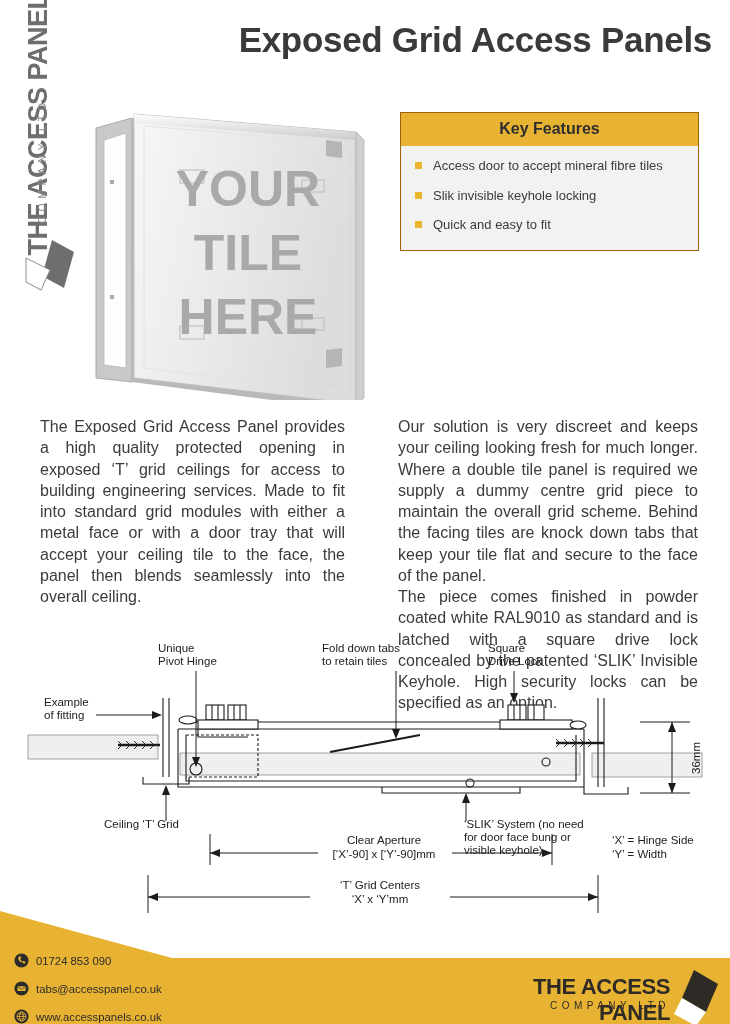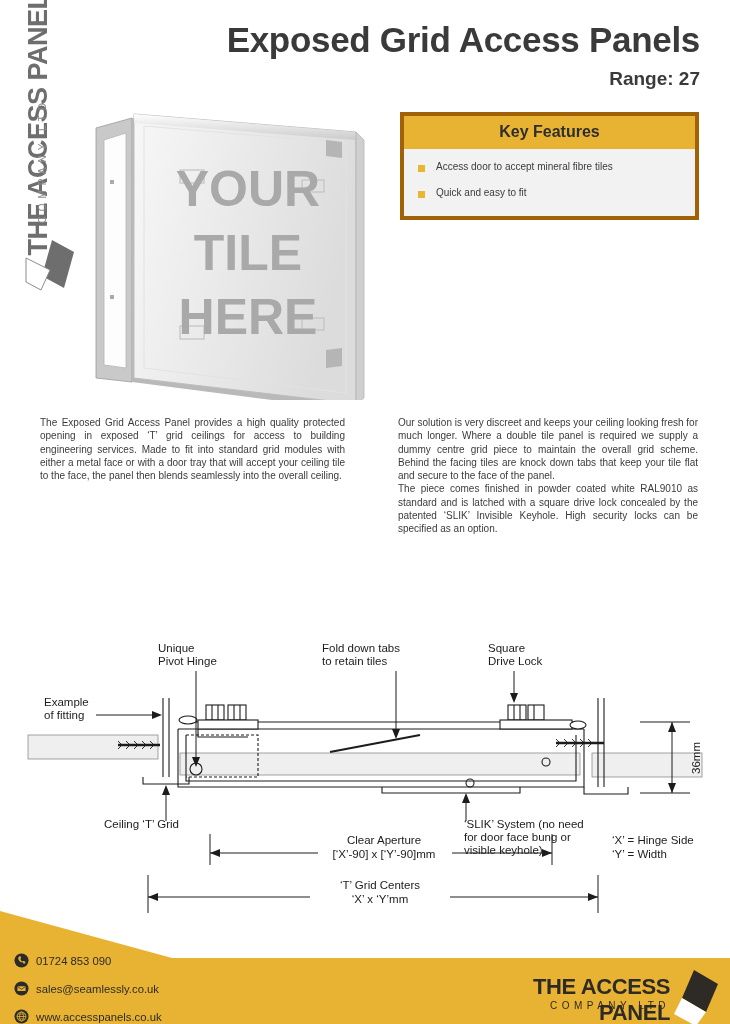--- a/index.html
+++ b/index.html
@@ -27,58 +27,58 @@
     position: absolute; left: -62px; top: 110px;
     width: 200px; text-align: left;
     transform: rotate(-90deg);
     font-size: 10px; letter-spacing: 5px;
     color: #8c8c8c; white-space: nowrap;
   }
   .vlogo-mark { position: absolute; left: 20px; top: 228px; width: 52px; height: 56px; }
 
   
   .title {
-    position: absolute; left: 90px; top: 20px; width: 610px;
+    position: absolute; left: 102px; top: 20px; width: 610px;
     text-align: right;
     font-size: 35px; font-weight: bold; color: #3a3a3a;
     letter-spacing: -0.3px;
   }
   .range {
     position: absolute; left: 90px; top: 68px; width: 610px;
     text-align: right;
     font-size: 19px; font-weight: bold; color: #3a3a3a;
   }
 
   
   .photo { position: absolute; left: 88px; top: 110px; width: 300px; height: 290px; }
 
   
   .kf {
     position: absolute; left: 400px; top: 112px; width: 299px;
-    border: 4px solid #a16207; background: #f2f2f2;
+    border: 1px solid #a16207; background: #f2f2f2;
   }
   .kf-head {
     background: #e8b333; color: #2e2e2e;
     font-size: 16px; font-weight: bold; text-align: center;
     padding: 7px 0 8px 0;
   }
   .kf-body { padding: 12px 12px 14px 12px; }
   .kf-item {
     position: relative; padding-left: 20px;
-    font-size: 10px; color: #3b3b3b; line-height: 1.28;
+    font-size: 13px; color: #3b3b3b; line-height: 1.28;
     text-align: justify; margin-bottom: 13px;
   }
   .kf-item:last-child { margin-bottom: 2px; }
   .kf-item::before {
     content: ""; position: absolute; left: 2px; top: 4px;
     width: 7px; height: 7px; background: #eab52f;
   }
 
   
-  .col { position: absolute; top: 416px; font-size: 10px; color: #3b3b3b; line-height: 1.33; text-align: justify; }
+  .col { position: absolute; top: 416px; font-size: 16px; color: #3b3b3b; line-height: 1.33; text-align: justify; }
   .col-l { left: 40px; width: 305px; }
   .col-r { left: 398px; width: 300px; }
   .col p { margin: 0; }
 
   
   .tech { position: absolute; left: 0; top: 625px; width: 730px; height: 300px; }
   .tech text { font-family: "Liberation Sans", sans-serif; fill: #1c1c1c; }
 
   
   .footer { position: absolute; left: 0; top: 904px; width: 676px; height: 126px; }
@@ -105,21 +105,20 @@
   <div class="vlogo">
     <div class="vlogo-main">THE ACCESS PANEL</div>
     <div class="vlogo-sub">COMPANY LTD</div>
     <svg class="vlogo-mark" viewBox="0 0 52 56">
       <polygon points="28,4 50,16 40,52 18,40" fill="#6e6e6e"></polygon>
       <polygon points="2,22 26,34 17,54 2,46" fill="#ffffff" stroke="#8c8c8c" stroke-width="1"></polygon>
     </svg>
   </div>
 
   <div class="title">Exposed Grid Access Panels</div>
-  <div class="range">Range: 27</div>
 
   <svg class="photo" viewBox="0 0 300 290">
     <defs>
       <linearGradient id="doorGrad" x1="0" y1="0" x2="1" y2="0.3">
         <stop offset="0%" stop-color="#f7f7f7"></stop>
         <stop offset="45%" stop-color="#ebebeb"></stop>
         <stop offset="100%" stop-color="#dcdcdc"></stop>
       </linearGradient>
       <linearGradient id="frameGrad" x1="0" y1="0" x2="1" y2="0">
         <stop offset="0%" stop-color="#d4d4d4"></stop>
@@ -163,20 +162,21 @@
         <text x="160" y="160" font-size="50">TILE</text>
         <text x="160" y="224" font-size="50">HERE</text>
       </g>
     </g>
   </svg>
 
   <div class="kf">
     <div class="kf-head">Key Features</div>
     <div class="kf-body">
       <div class="kf-item">Access door to accept mineral fibre tiles</div>
+      <div class="kf-item">Slik invisible keyhole locking</div>
       <div class="kf-item">Quick and easy to fit</div>
     </div>
   </div>
 
   <div class="col col-l">
     <p>The Exposed Grid Access Panel provides a high quality protected opening in exposed ‘T’ grid ceilings for access to building engineering services. Made to fit into standard grid modules with either a metal face or with a door tray that will accept your ceiling tile to the face, the panel then blends seamlessly into the overall ceiling.</p>
   </div>
   <div class="col col-r">
     <p>Our solution is very discreet and keeps your ceiling looking fresh for much longer. Where a double tile panel is required we supply a dummy centre grid piece to maintain the overall grid scheme. Behind the facing tiles are knock down tabs that keep your tile flat and secure to the face of the panel.</p>
     <p>The piece comes finished in powder coated white RAL9010 as standard and is latched with a square drive lock concealed by the patented ‘SLIK’ Invisible Keyhole. High security locks can be specified as an option.</p>
@@ -341,21 +341,21 @@
           <path d="M6.3,5.4 C5.3,6.6 5.6,8.6 7,10.3 c1.4,1.7 3.3,2.5 4.6,2 l1.2,1.6 c0.3,0.4 0.9,0.4 1.3,0 l0.9-0.9 c0.4-0.4 0.3-0.9-0.1-1.2 l-1.7-1.1 c-0.4-0.3-0.9-0.2-1.2,0.2 l-0.3,0.4 c-0.8,0-1.6-0.5-2.3-1.3 C8.7,9.2 8.4,8.3 8.6,7.6 L9,7.4 C9.4,7.2 9.6,6.7 9.4,6.3 L8.6,4.5 C8.4,4.1 7.9,3.9 7.5,4.2 Z" fill="#e8b333"></path>
         </svg>
         <span class="ctext">01724 853 090</span>
       </div>
       <div class="crow">
         <svg width="15" height="15" viewBox="0 0 20 20">
           <circle cx="10" cy="10" r="9.4" fill="#2b2b2b"></circle>
           <rect x="4.6" y="7" width="10.8" height="6.4" rx="0.8" fill="#e8b333"></rect>
           <path d="M4.9,7.5 L10,11 L15.1,7.5" fill="none" stroke="#2b2b2b" stroke-width="1"></path>
         </svg>
-        <span class="ctext">sales@seamlessly.co.uk</span>
+        <span class="ctext">tabs@accesspanel.co.uk</span>
       </div>
       <div class="crow">
         <svg width="15" height="15" viewBox="0 0 20 20">
           <circle cx="10" cy="10" r="9.4" fill="#2b2b2b"></circle>
           <circle cx="10" cy="10" r="6" fill="none" stroke="#e8b333" stroke-width="1.2"></circle>
           <ellipse cx="10" cy="10" rx="2.6" ry="6" fill="none" stroke="#e8b333" stroke-width="1.1"></ellipse>
           <line x1="4" y1="10" x2="16" y2="10" stroke="#e8b333" stroke-width="1.1"></line>
           <line x1="5" y1="6.8" x2="15" y2="6.8" stroke="#e8b333" stroke-width="0.9"></line>
           <line x1="5" y1="13.2" x2="15" y2="13.2" stroke="#e8b333" stroke-width="0.9"></line>
         </svg>

